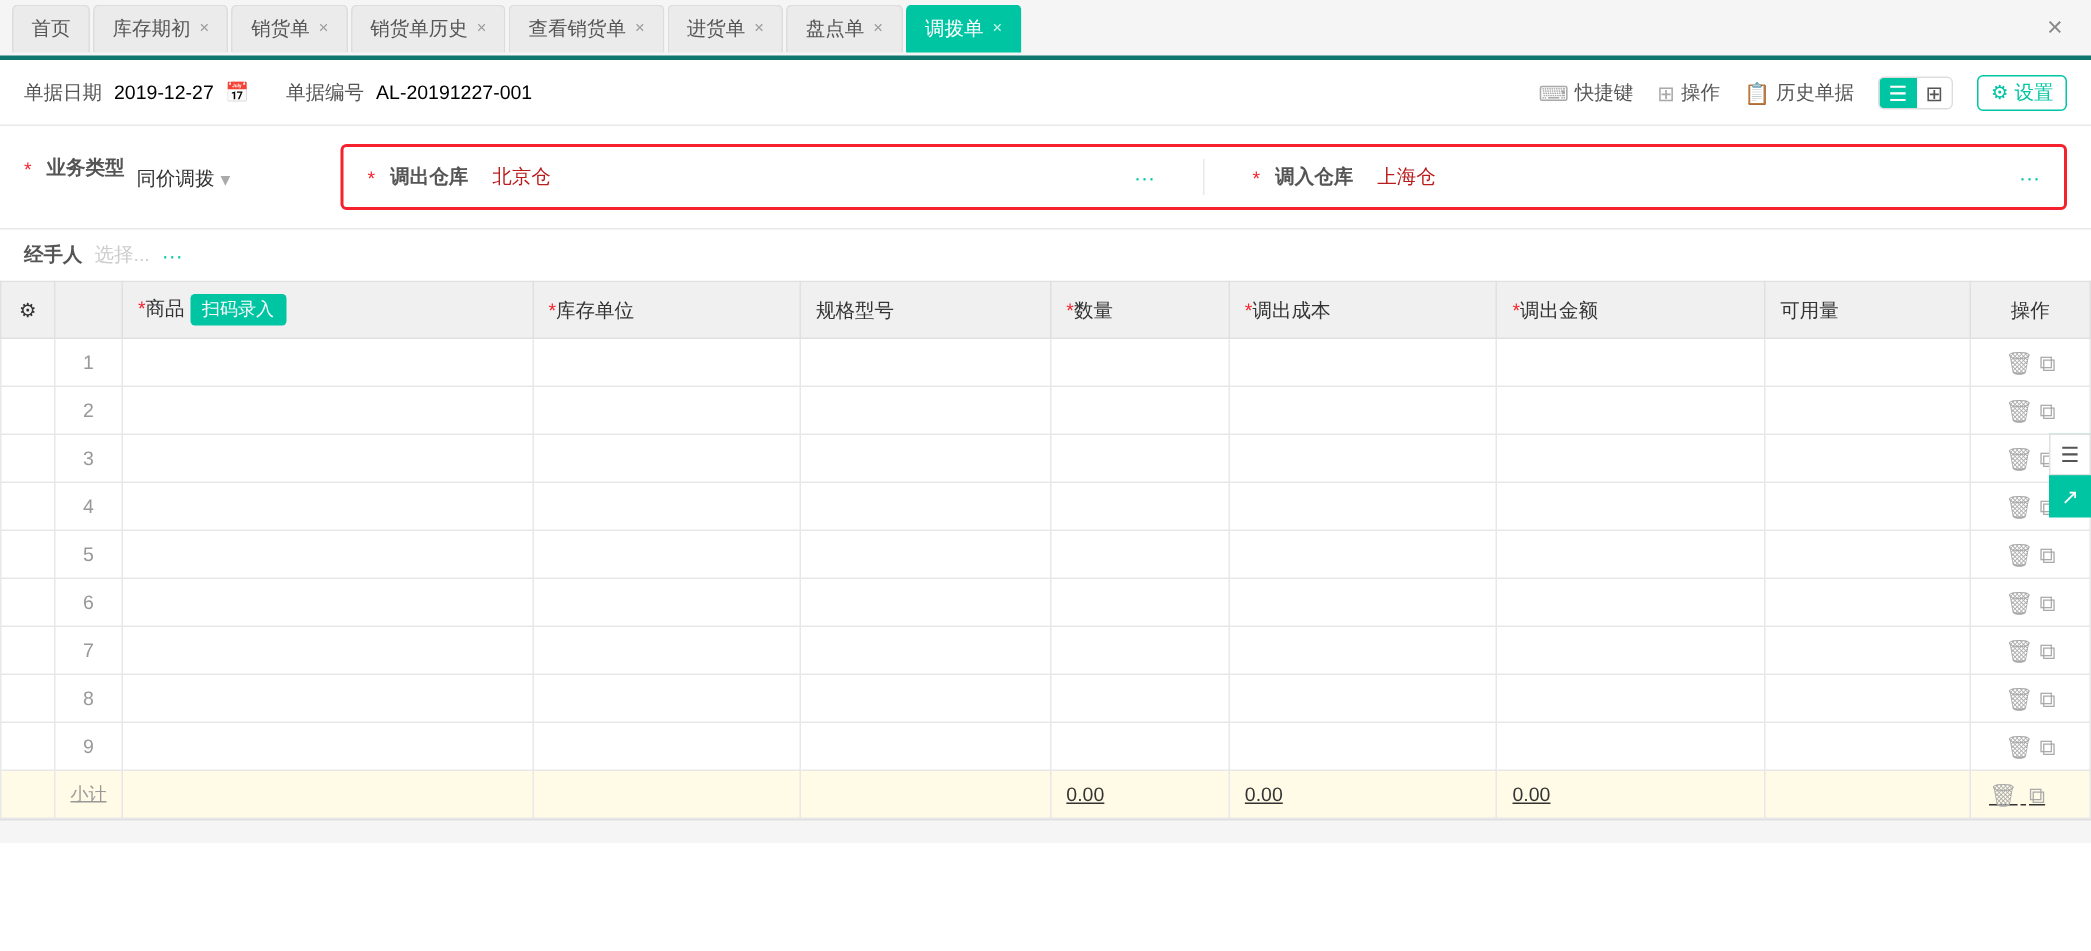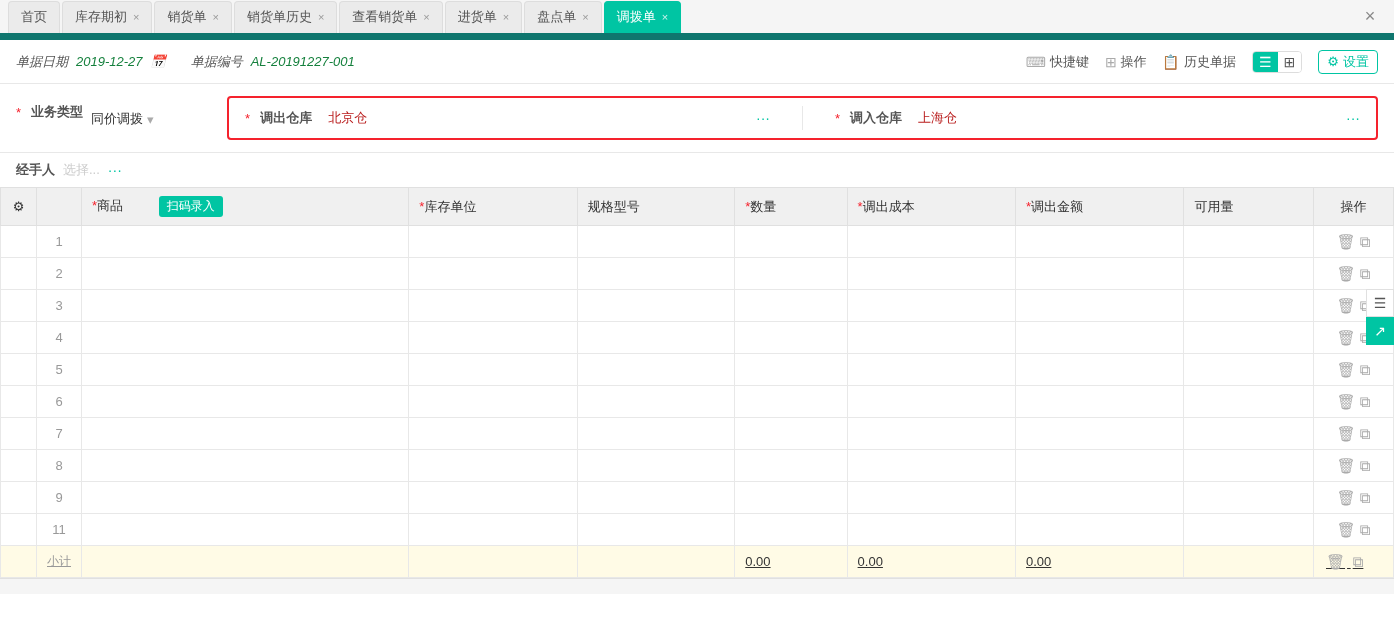--- a/index.html
+++ b/index.html
@@ -1,21 +1,21 @@
 <!DOCTYPE html>
 <html><head>
   <meta charset="utf-8">
   <style>
     * { box-sizing: border-box; margin: 0; padding: 0; }
     body { font-family: "Microsoft YaHei", "PingFang SC", Arial, sans-serif; font-size: 13px; background: #fff; color: #333; overflow: hidden; }
 
     
     .tab-bar {
       display: flex; align-items: center; height: 40px;
-      background: #f5f5f5; border-bottom: 7px solid #0f766e;
+      background: #f5f5f5; border-bottom: 3px solid #0f766e;
       padding: 0 8px; gap: 2px;
     }
     .tab-item {
       display: flex; align-items: center; padding: 0 12px; height: 32px;
       border-radius: 4px 4px 0 0; cursor: pointer; font-size: 13px;
       color: #555; background: #ebebeb; border: 1px solid #ddd; border-bottom: none;
       gap: 6px; white-space: nowrap;
     }
     .tab-item.active {
       background: #00c5a3; color: #fff; border-color: #00c5a3;
@@ -29,23 +29,23 @@
       display: flex; align-items: center; justify-content: center;
       cursor: pointer; font-size: 18px; color: #888; border-radius: 4px;
     }
 
     
     .toolbar {
       display: flex; align-items: center; height: 44px;
       padding: 0 16px; border-bottom: 1px solid #e8e8e8; background: #fff;
       gap: 24px;
     }
-    .toolbar-group { display: flex; align-items: center; gap: 8px; font-size: 13px; font-style: italic; }
+    .toolbar-group { display: flex; align-items: center; gap: 8px; font-size: 13px; }
     .toolbar-label { color: #555; }
-    .toolbar-value { color: #15803d; font-weight: 500; }
+    .toolbar-value { color: #000000; font-weight: 500; }
     .calendar-icon { color: #aaa; cursor: pointer; }
     .toolbar-right {
       margin-left: auto; display: flex; align-items: center; gap: 16px; font-size: 13px; color: #555;
     }
     .toolbar-btn {
       display: flex; align-items: center; gap: 4px; cursor: pointer; color: #555;
     }
     .toolbar-btn-icon { color: #aaa; font-size: 14px; }
     .settings-btn {
       display: flex; align-items: center; gap: 4px; cursor: pointer;
@@ -96,21 +96,21 @@
       padding: 6px 10px; border: 1px solid #e8e8e8; color: #333;
       height: 32px; white-space: nowrap;
     }
     tr.subtotal-row td { background: #fffbe6; font-weight: 500; text-decoration: underline; }
     .row-num { color: #999; text-align: center; width: 36px; }
     .col-ops { text-align: center; }
     .th-ops { text-align: center; }
     .op-icon { color: #aaa; cursor: pointer; font-size: 15px; margin: 0 2px; }
     .scan-btn {
       background: #00c5a3; color: #fff; border: none; border-radius: 3px;
-      padding: 2px 8px; font-size: 12px; cursor: pointer; margin-left: 32px;
+      padding: 2px 8px; font-size: 12px; cursor: pointer;
     }
     .required-col { color: #f5222d; }
 
     
     .right-float {
       position: fixed; right: 0; top: 50%; transform: translateY(-50%);
       display: flex; flex-direction: column; gap: 0;
     }
     .float-btn {
       width: 28px; height: 28px; background: #fff; border: 1px solid #e0e0e0;
@@ -355,32 +355,20 @@
           <td></td>
           <td></td>
           <td></td>
           <td></td>
           <td></td>
           <td class="col-ops"><span class="op-icon">🗑</span><span class="op-icon">⧉</span></td>
         </tr>
         <tr>
           <td></td>
           <td class="row-num">9</td>
-          <td></td>
-          <td></td>
-          <td></td>
-          <td></td>
-          <td></td>
-          <td></td>
-          <td></td>
-          <td class="col-ops"><span class="op-icon">🗑</span><span class="op-icon">⧉</span></td>
-        </tr>
-        <tr>
-          <td></td>
-          <td class="row-num">11</td>
           <td></td>
           <td></td>
           <td></td>
           <td></td>
           <td></td>
           <td></td>
           <td></td>
           <td class="col-ops"><span class="op-icon">🗑</span><span class="op-icon">⧉</span></td>
         </tr>
       </tbody>

